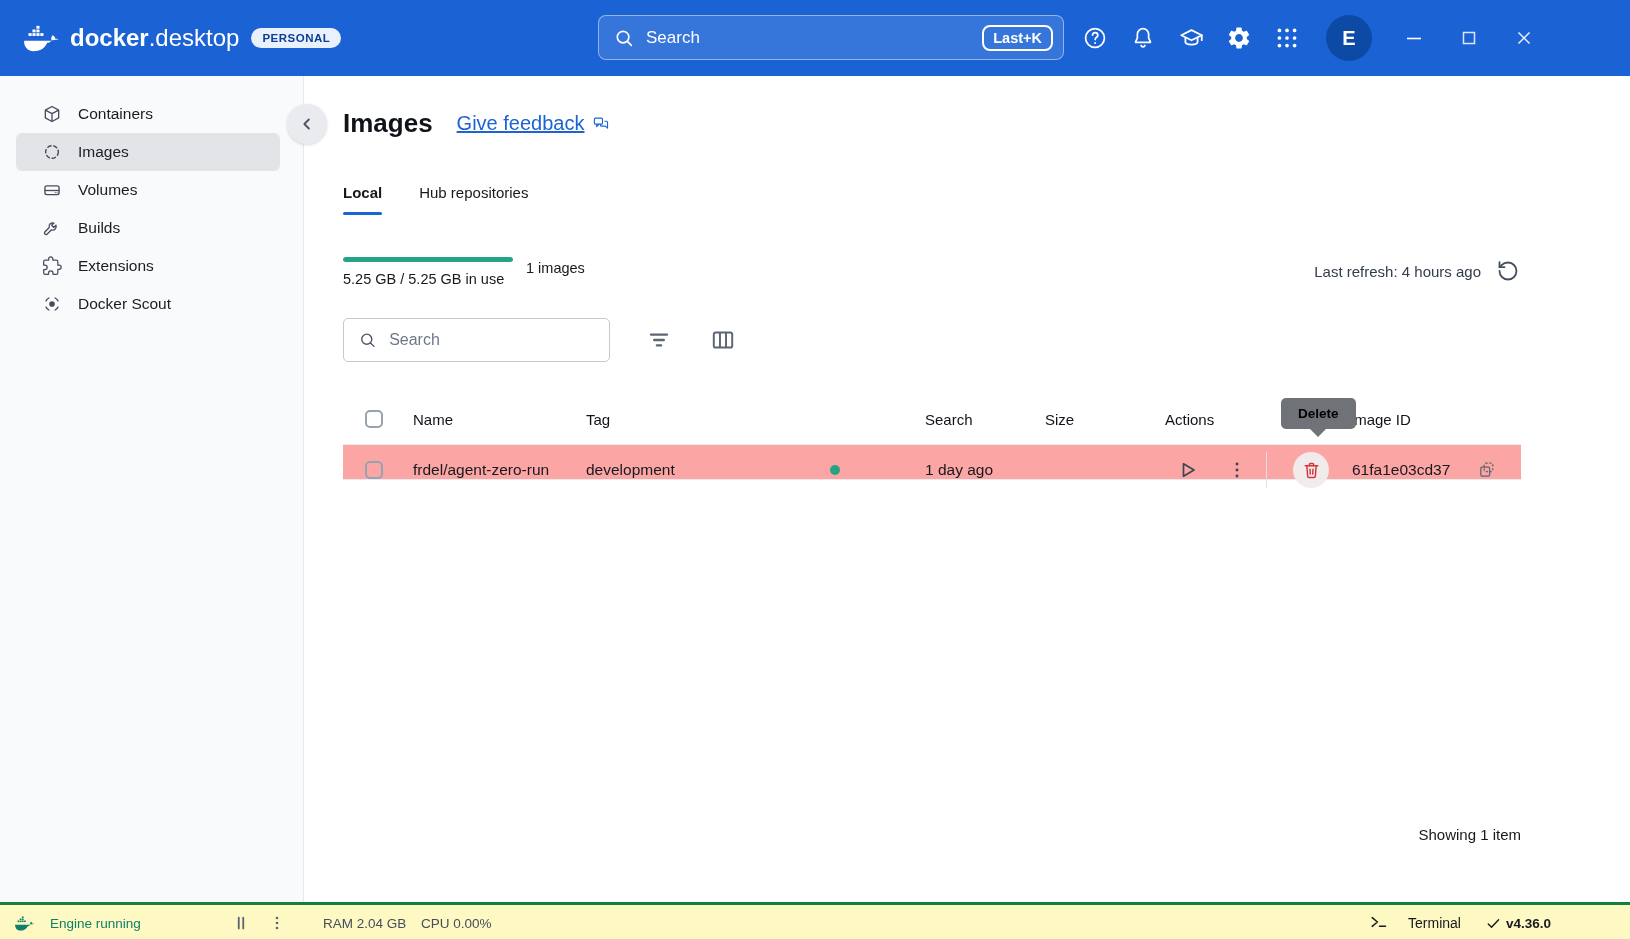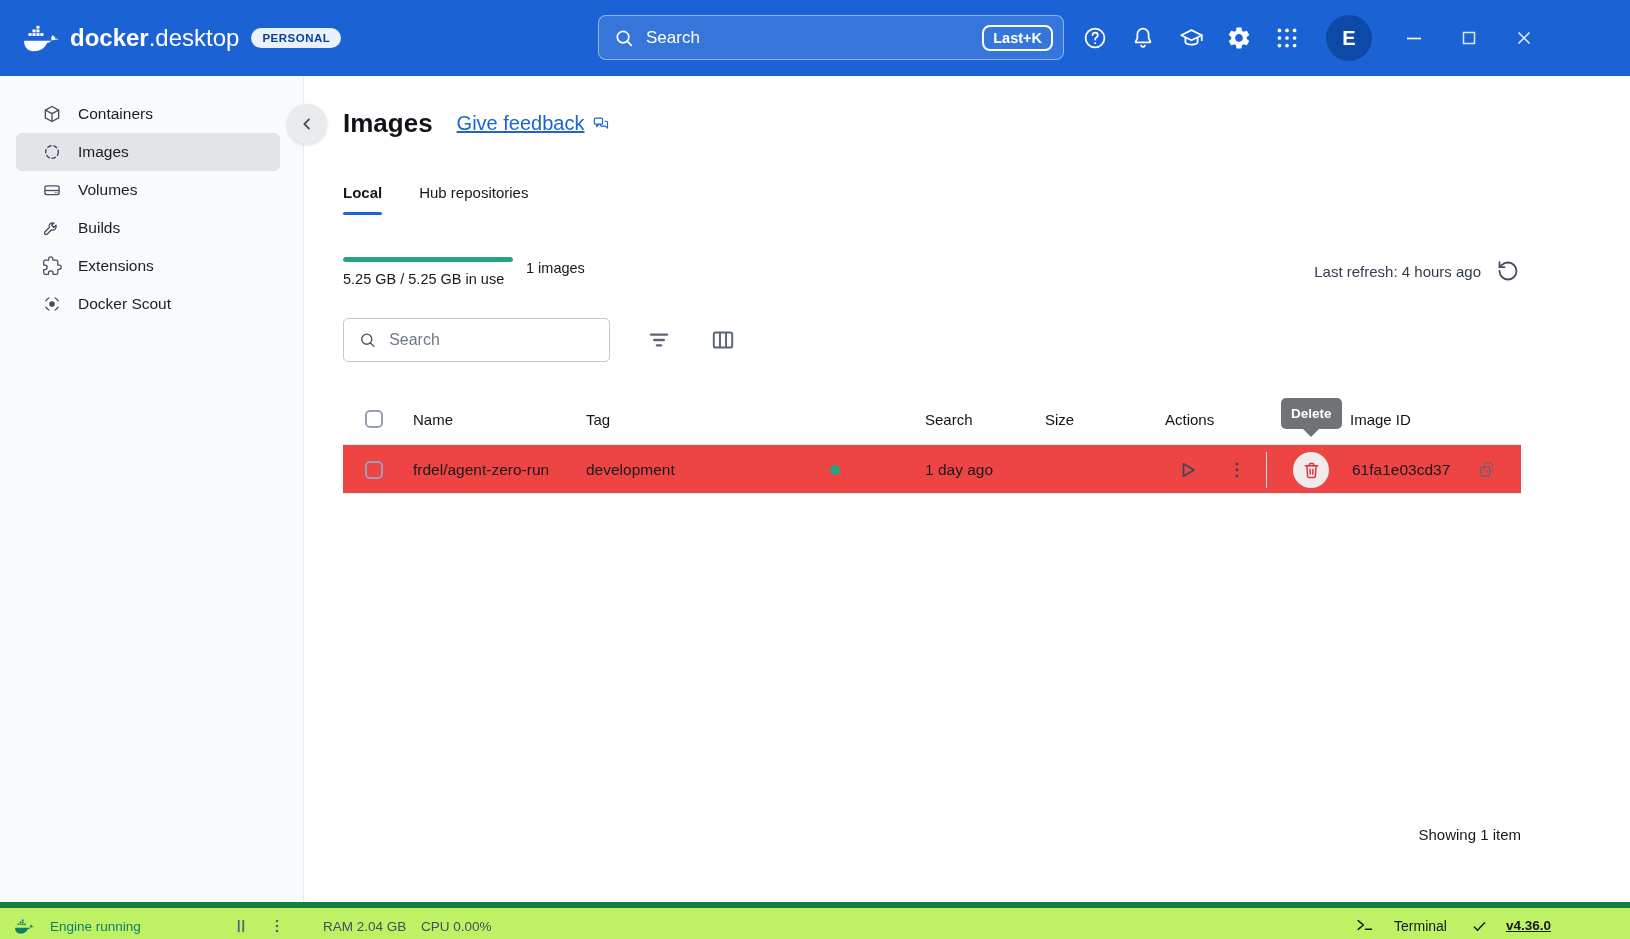--- a/index.html
+++ b/index.html
@@ -63,21 +63,21 @@
   .search-box { width:267px; height:44px; border:1px solid #c6cacf; border-radius:5px; display:flex;
     align-items:center; padding:0 12px 0 14px; background:#fff; }
   .search-box input { border:none; outline:none; font-size:16px; color:#17191e; margin-left:12px; width:100%;
     font-family:inherit; background:transparent; }
   .search-box input::placeholder { color:#6f7887; opacity:1; }
   .tool-icon { margin-left:34px; width:30px; height:30px; cursor:pointer; display:flex; align-items:center; justify-content:center; }
 
   
   .table { position:absolute; left:39px; top:318px; width:1178px; }
   .thead { position:relative; height:50px; }
-  .trow { position:relative; height:50px; background:#ef4444; border-top:1px solid #e8eaec; border-bottom:1px solid #e8eaec; cursor:pointer; }
+  .trow { position:relative; height:36px; background:#fca5a5; border-top:1px solid #e8eaec; border-bottom:1px solid #e8eaec; cursor:pointer; }
   .cell { position:absolute; top:0; height:50px; display:flex; align-items:center; font-size:15.5px; color:#17191e; }
   .th { font-weight:400; font-size:15px; color:#10141a; }
   .c-check { left:22px; }
   .c-name { left:70px; }
   .c-tag { left:243px; }
   .c-dot { left:487px; }
   .c-created { left:582px; }
   .c-size-h { left:702px; }
   .c-size { left:652px; width:150px; justify-content:flex-end; }
   .c-actions { left:822px; }
@@ -85,41 +85,41 @@
   .c-kebab { left:878px; }
   .c-divider { position:absolute; left:923px; top:7px; height:36px; width:1px; background:#dfe2e5; }
   .c-trash { left:950px; }
   .c-id-h { left:1007px; }
   .c-id { left:1009px; }
   .c-copy { left:1128px; }
   .checkbox { width:18px; height:18px; border:2px solid #98a1b0; border-radius:5px; background:transparent; cursor:pointer; }
   .status-dot { width:10px; height:10px; border-radius:50%; background:#26a385; }
   .row-icon-btn { width:32px; height:32px; display:flex; align-items:center; justify-content:center; cursor:pointer; }
   .trash-btn { width:36px; height:36px; border-radius:50%; background:#f2ebeb; display:flex; align-items:center; justify-content:center; cursor:pointer; }
-  .tooltip { position:absolute; left:938px; top:4px; background:#6f7277; color:#ffffff; font-size:13.5px; font-weight:700;
-    padding:8px 10px; border-radius:5px; z-index:4; }
+  .tooltip { position:absolute; left:938px; top:4px; background:#6f7277; color:#000000; font-size:13.5px; font-weight:700;
+    padding:8px 17px; border-radius:5px; z-index:4; }
   .tooltip::after { content:""; position:absolute; top:100%; left:50%; transform:translateX(-50%);
     border:8px solid transparent; border-top-color:#6f7277; border-bottom-width:0; }
 
   .summary { position:absolute; right:109px; top:750px; font-size:15px; color:#17191e; }
 
   
-  .statusbar { position:absolute; left:0; top:902px; width:100%; height:37px; background:#bef264;
-    border-top:6px solid #15803d; font-size:13.5px; color:#454e5c; }
+  .statusbar { position:absolute; left:0; top:902px; width:100%; height:37px; background:#fef9c3;
+    border-top:3px solid #15803d; font-size:13.5px; color:#454e5c; }
   .sb-abs { position:absolute; top:0; height:36px; display:flex; align-items:center; }
   .sb-whale { left:15px; }
   .sb-engine { left:50px; color:#0e7f6b; cursor:pointer; }
   .sb-pause { left:228px; cursor:pointer; width:26px; justify-content:center; }
   .sb-kebab { left:264px; cursor:pointer; width:26px; justify-content:center; }
   .sb-ram { left:323px; }
   .sb-cpu { left:421px; }
   .sb-disk { left:513px; }
   .sb-right { position:absolute; right:79px; top:0; height:36px; display:flex; align-items:center; gap:24px; }
   .sb-terminal { display:flex; align-items:center; gap:19px; color:#17191e; font-size:14px; cursor:pointer; }
-  .sb-version { display:flex; align-items:flex-start; gap:18px; color:#17191e; font-weight:700; cursor:pointer;text-decoration:underline; }
+  .sb-version { display:flex; align-items:center; gap:4px; color:#17191e; font-weight:700; cursor:pointer; }
 </style>
 </head>
 <body>
 
 <div class="app">
 
   <header class="topbar">
     <div class="brand">
       <span class="brand-whale">
         <svg width="36" height="27" viewBox="0 0 64 48" fill="#fff">

